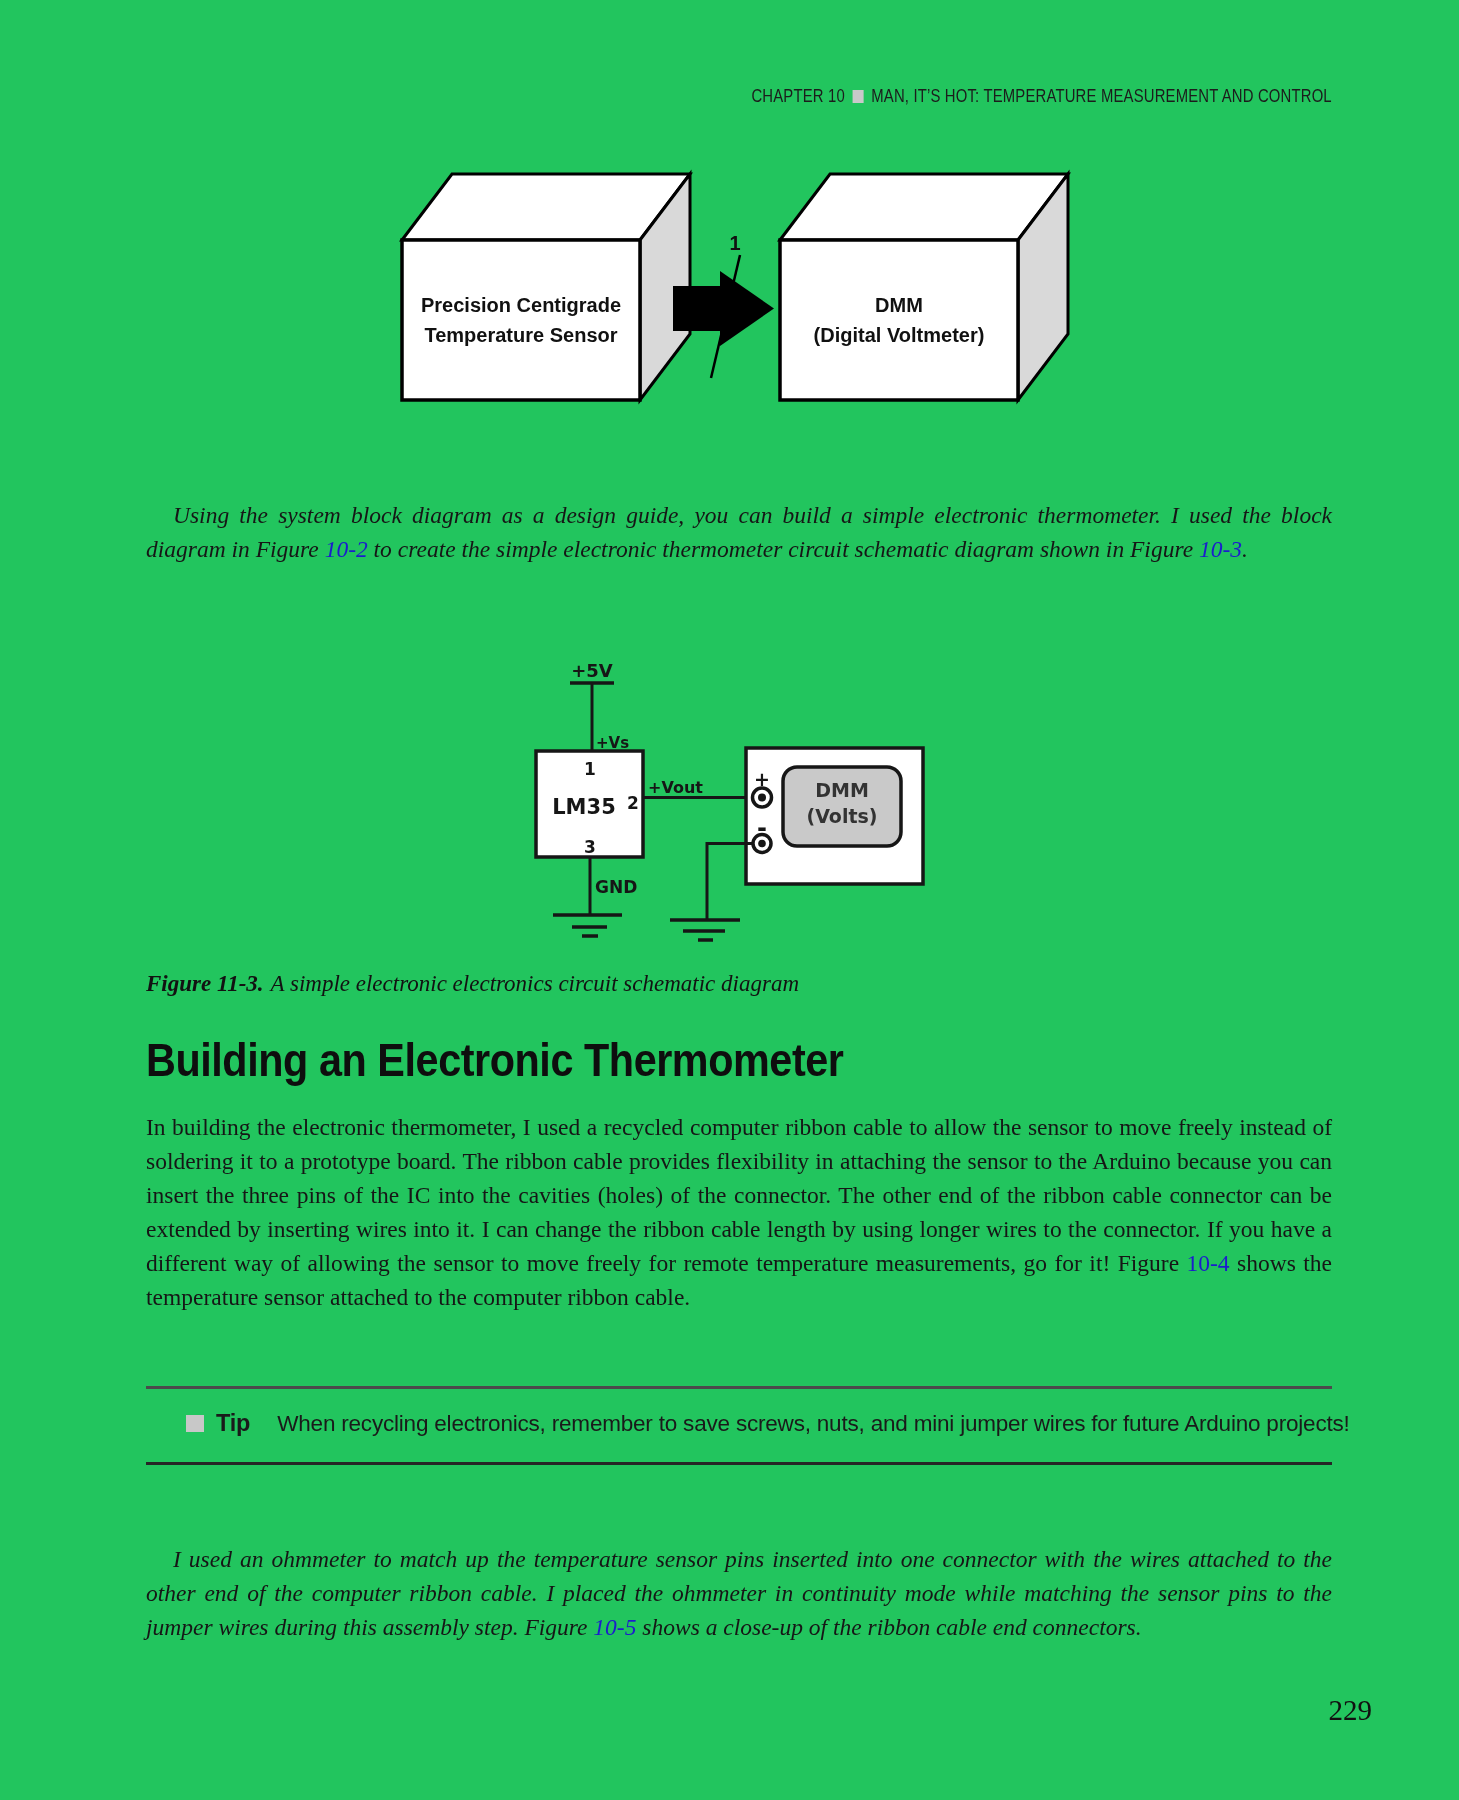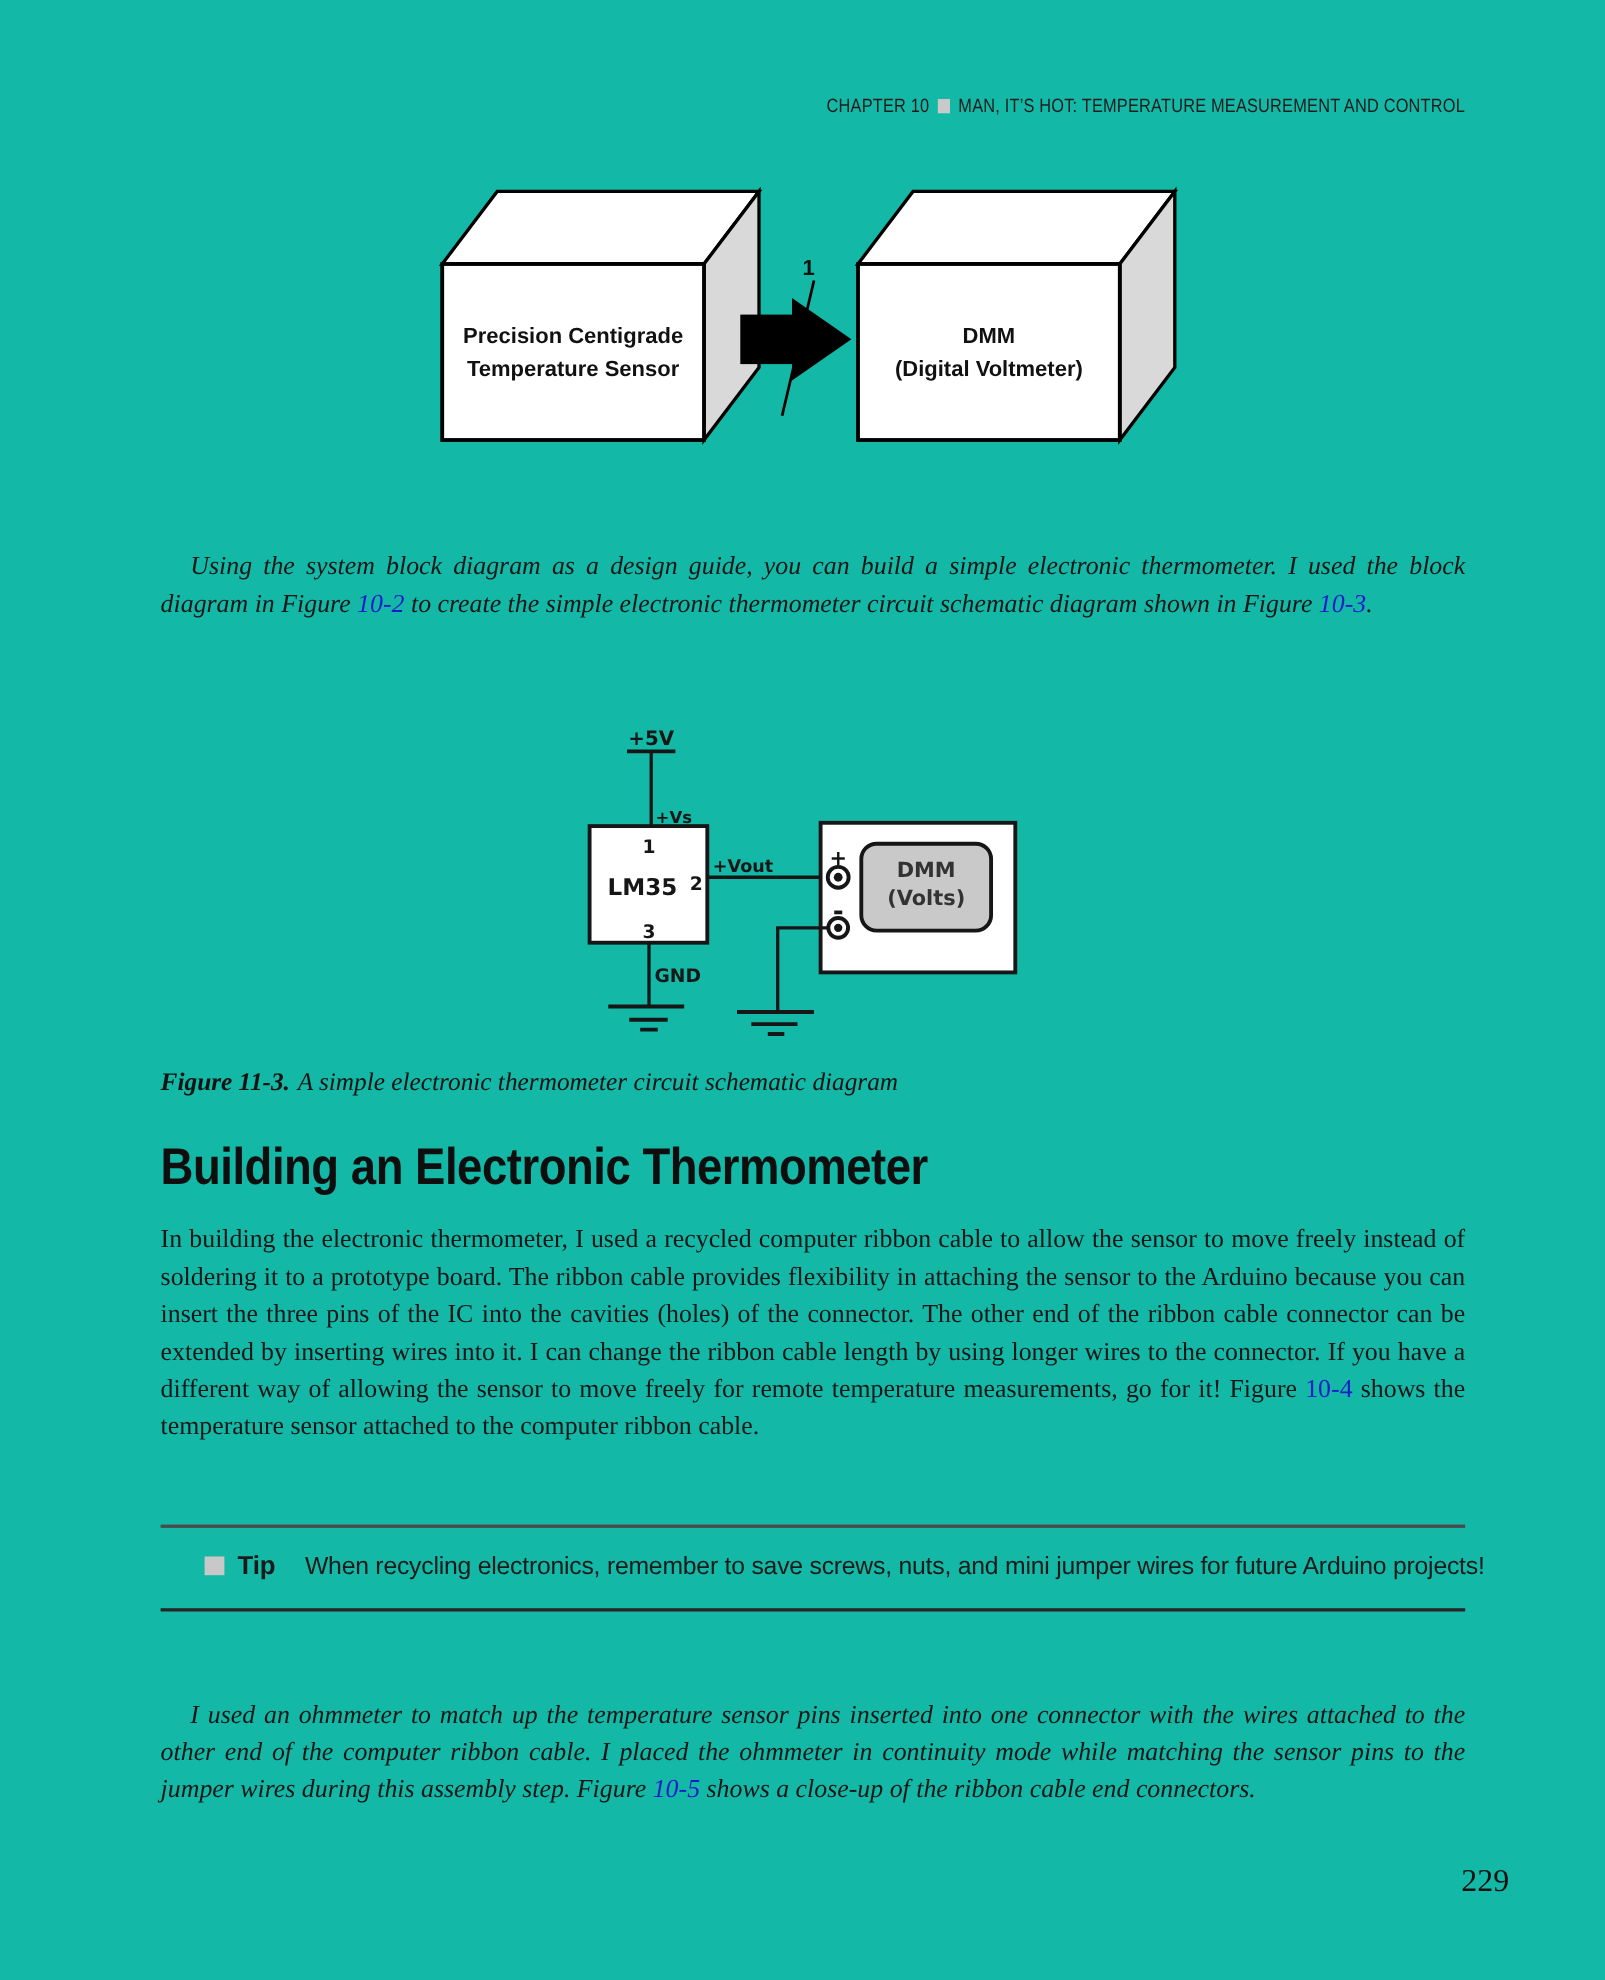--- a/index.html
+++ b/index.html
@@ -1,20 +1,20 @@
 <!DOCTYPE html>
 <html><head>
 <meta charset="utf-8">
 <style>
   html,body { margin:0; padding:0; background:#ffffff; }
   .page {
     position: relative;
     width: 1459px;
     height: 1800px;
-    background: #14b8a6;
+    background: #22c55e;
     overflow: hidden;
     font-family: "Liberation Serif", "DejaVu Serif", serif;
     color: #141414;
   }
 
   
   .running-head {
     position: absolute;
     top: 86px;
     right: 127px;
@@ -203,21 +203,21 @@
 
     <g>
       <polyline points="233,193.5 187,193.5 187,270" fill="none" stroke="#161616" stroke-width="3"></polyline>
       <line x1="150" y1="270" x2="220" y2="270" stroke="#161616" stroke-width="3.5"></line>
       <line x1="163" y1="281" x2="205" y2="281" stroke="#161616" stroke-width="3.5"></line>
       <line x1="178" y1="290" x2="193" y2="290" stroke="#161616" stroke-width="3.5"></line>
     </g>
   </svg>
 
   <div class="fig-caption" style="top:971px;">
-    <span class="cap-label">Figure 11-3.</span><span>A simple electronic thermometer circuit schematic diagram</span>
+    <span class="cap-label">Figure 11-3.</span><span>A simple electronic electronics circuit schematic diagram</span>
   </div>
 
   <h1 class="section-heading" style="margin:0;">Building an Electronic Thermometer</h1>
 
   <p class="para" style="top:1110px; margin:0;"><span>In building the electronic thermometer, I used a recycled computer ribbon cable to allow the sensor to move freely instead of soldering it to a prototype board. The ribbon cable provides flexibility in attaching the sensor to the Arduino because you can insert the three pins of the IC into the cavities (holes) of the connector. The other end of the ribbon cable connector can be extended by inserting wires into it. I can change the ribbon cable length by using longer wires to the connector. If you have a different way of allowing the sensor to move freely for remote temperature measurements, go for it! Figure </span><span class="fig-link">10-4</span><span> shows the temperature sensor attached to the computer ribbon cable.</span></p>
 
   <div class="tip-box">
     <div class="tip-text">
       <span class="tip-square"></span><span class="tip-label">Tip</span><span>When recycling electronics, remember to save screws, nuts, and mini jumper wires for future Arduino projects!</span>
     </div>

